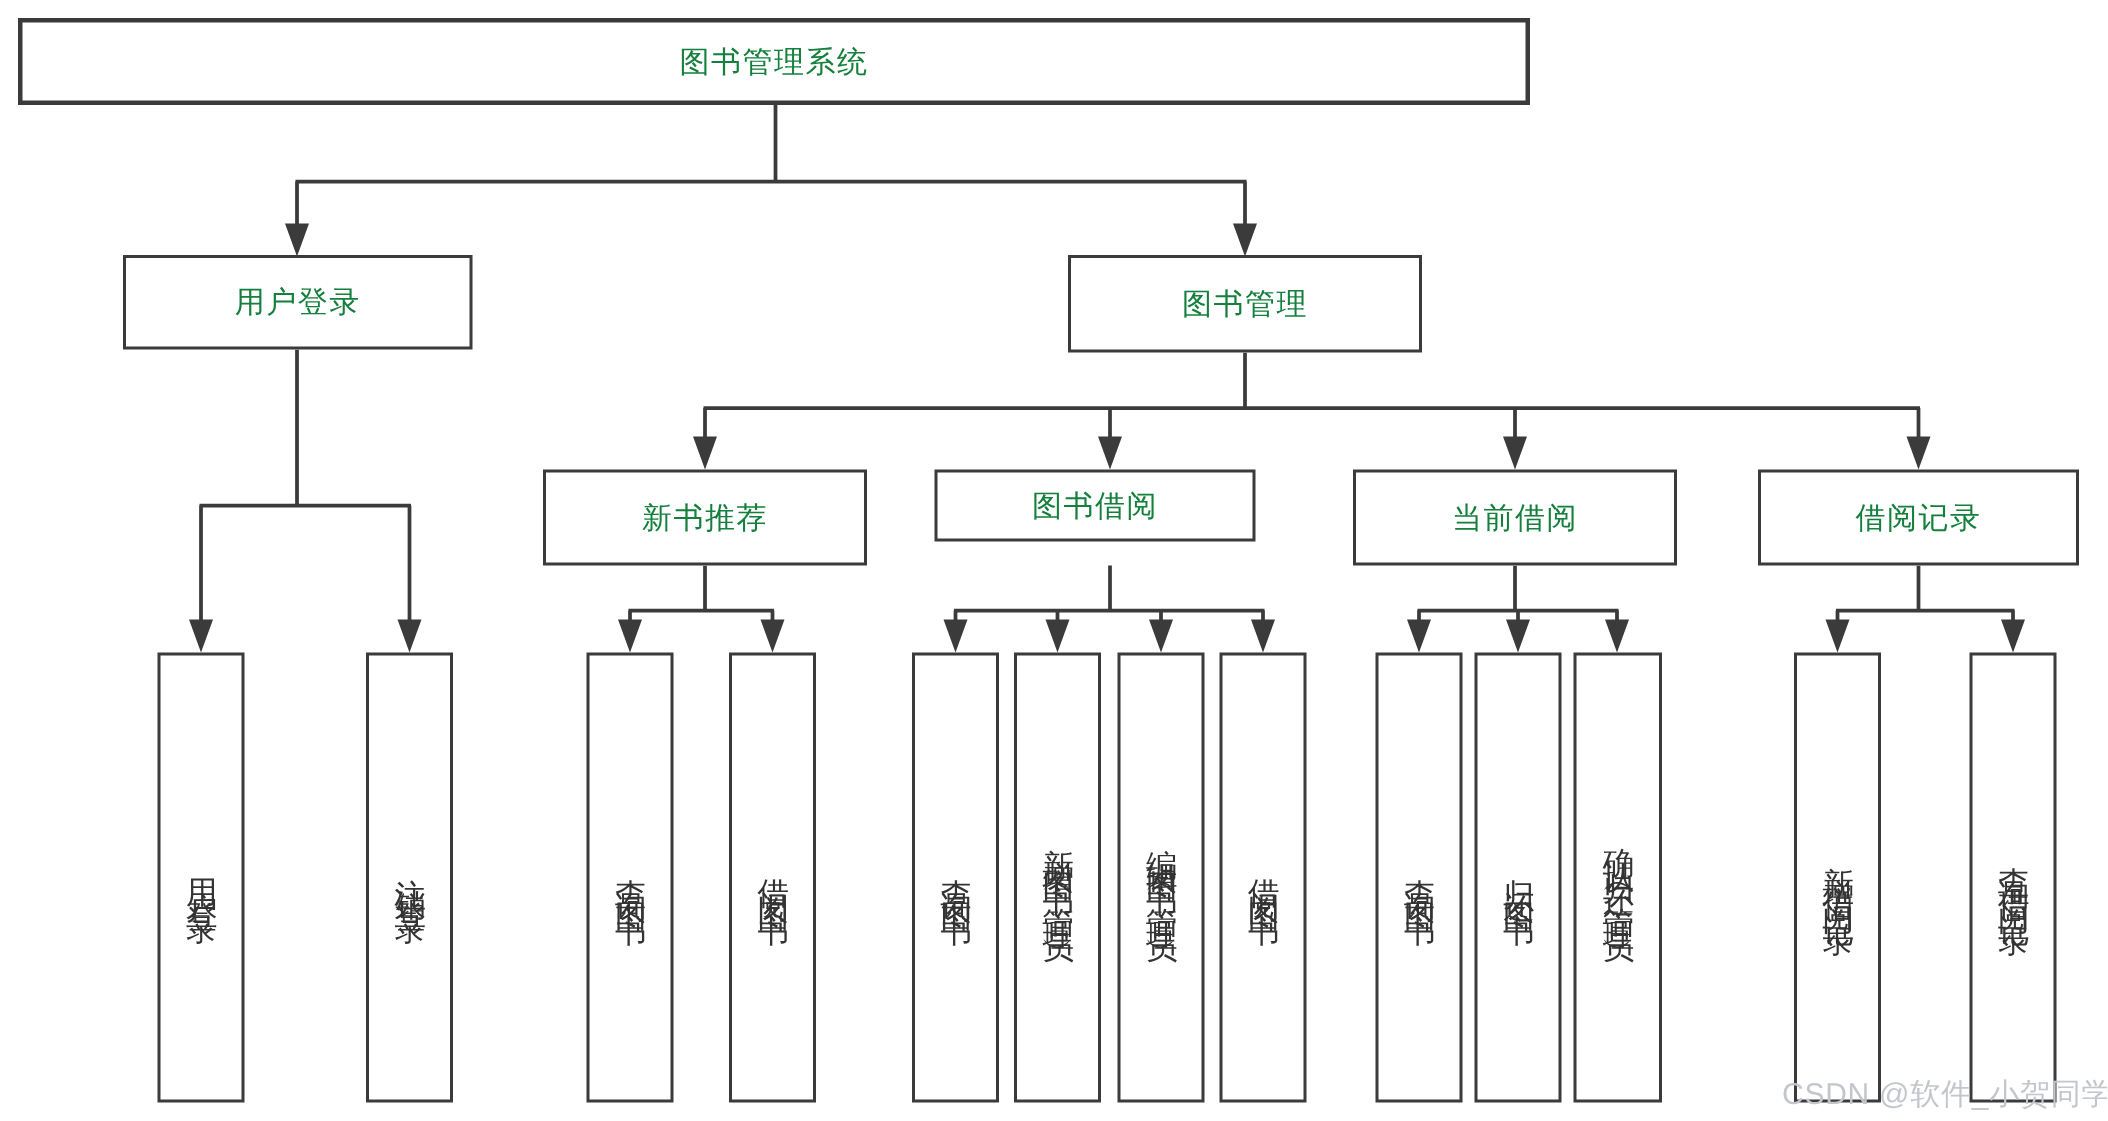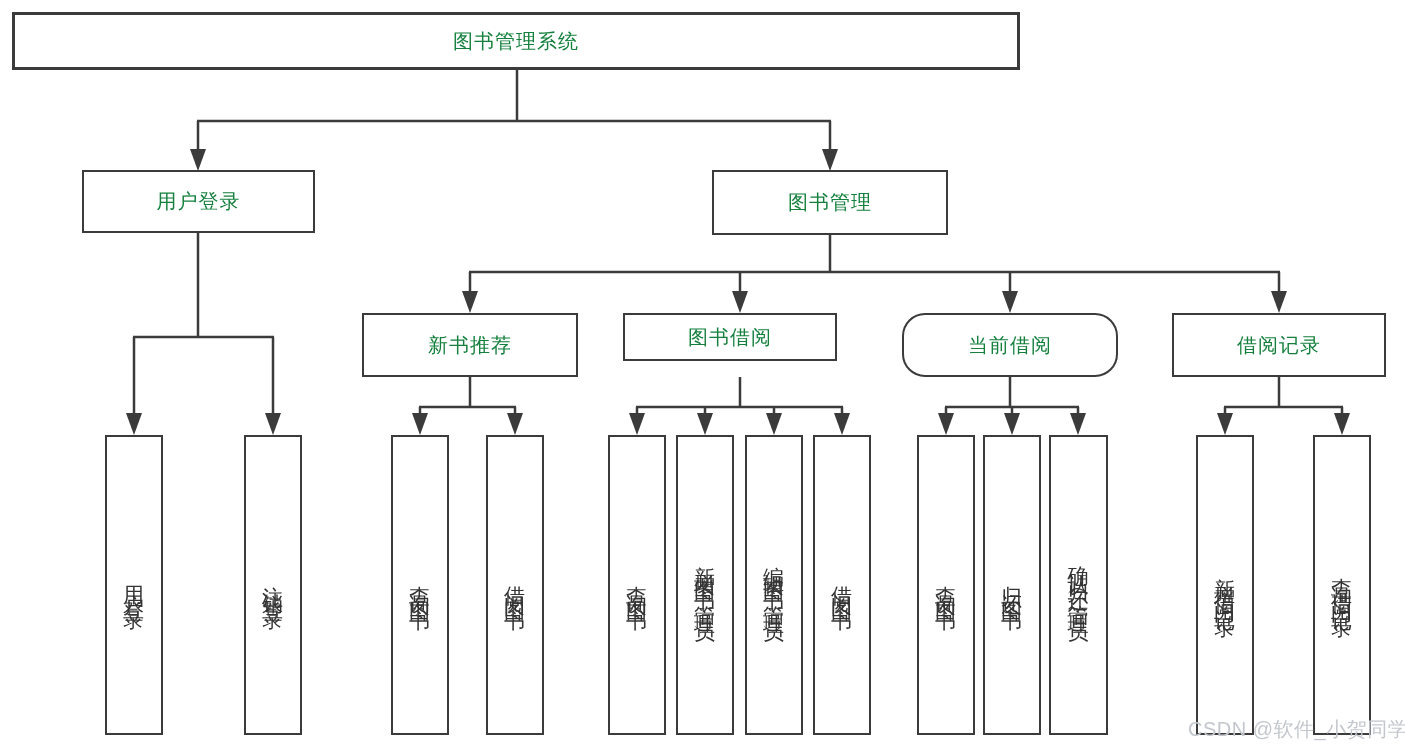--- a/index.html
+++ b/index.html
@@ -121,21 +121,21 @@
   <div class="box h" style="left:712px; top:170px; width:236px; height:65px;text-align:right;">
     <span>图书管理</span>
   </div>
 
   <div class="box h" style="left:362px; top:313px; width:216px; height:64px;">
     <span>新书推荐</span>
   </div>
   <div class="box h" style="left:623px; top:313px; width:214px; height:48px;">
     <span>图书借阅</span>
   </div>
-  <div class="box h" style="left:902px; top:313px; width:216px; height:64px;border-radius:23px;">
+  <div class="box h" style="left:902px; top:313px; width:216px; height:64px;">
     <span>当前借阅</span>
   </div>
   <div class="box h" style="left:1172px; top:313px; width:214px; height:64px;">
     <span>借阅记录</span>
   </div>
 
   <div class="box v" style="left:105px; top:435px; width:58px; height:300px;">
     <span>用户登录</span>
   </div>
   <div class="box v" style="left:244px; top:435px; width:58px; height:300px;">

